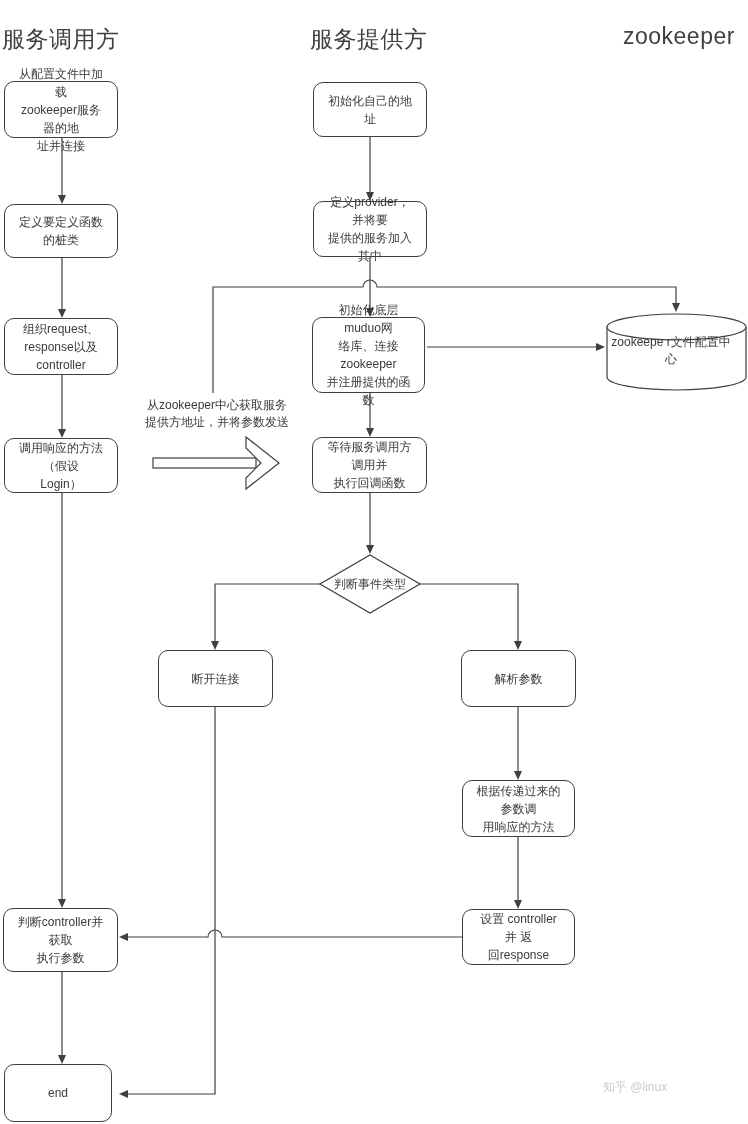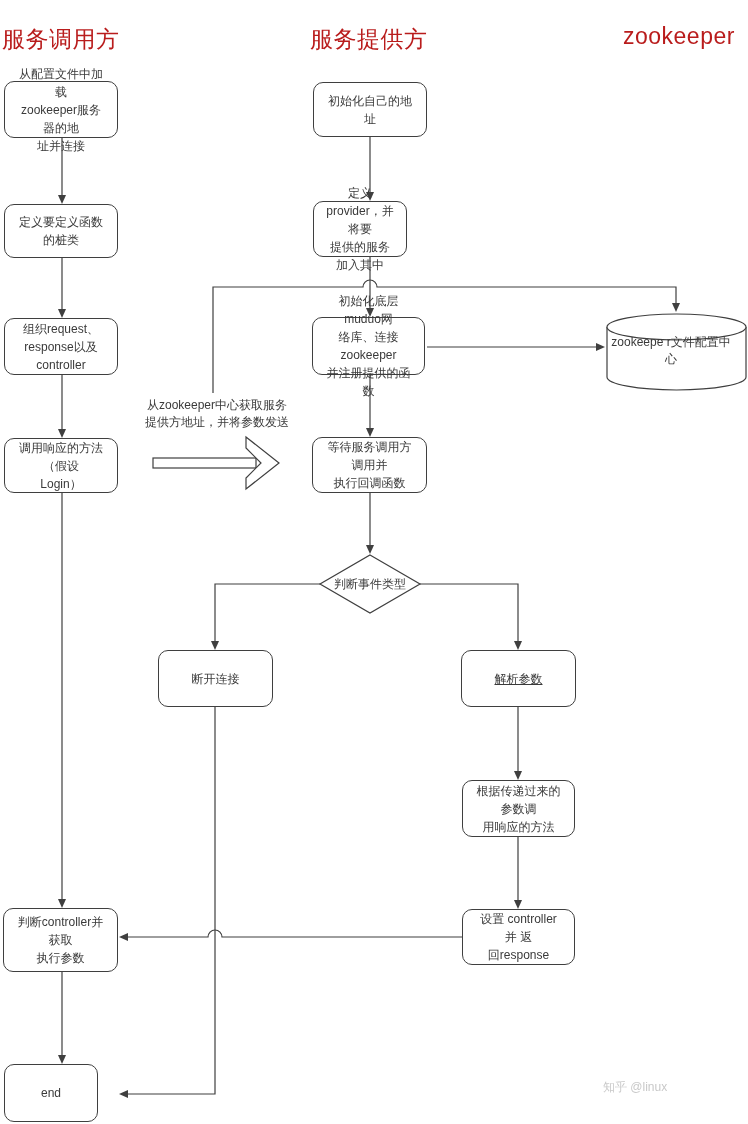--- a/index.html
+++ b/index.html
@@ -2,21 +2,21 @@
 <html><head>
 <meta charset="utf-8">
 <style>
   html,body{margin:0;padding:0;background:#ffffff;}
   .canvas{
     position:relative;width:748px;height:1124px;background:#ffffff;
     font-family:"Liberation Sans",sans-serif;overflow:hidden;
   }
   .layer{position:absolute;left:0;top:0;}
   .hdr{
-    position:absolute;font-size:23px;color:#b91c1c;
+    position:absolute;font-size:23px;color:#404040;
     white-space:nowrap;letter-spacing:0.5px;
   }
   .node{
     position:absolute;box-sizing:border-box;
     border:1px solid #3f3f3f;border-radius:10px;background:#ffffff;
     display:flex;align-items:center;justify-content:center;
     text-align:center;font-size:12px;line-height:18px;color:#3a3a3a;
     white-space:pre-line;padding:11px;
   }
   .shape-label{
@@ -144,47 +144,47 @@
 controller</span>
   </div>
   <div class="node" style="left:4px;top:438px;width:114px;height:55px;">
     <span>调用响应的方法（假设
 Login）</span>
   </div>
   <div class="node" style="left:3px;top:908px;width:115px;height:64px;">
     <span>判断controller并获取
 执行参数</span>
   </div>
-  <div class="node" style="left:4px;top:1064px;width:94px;height:58px;text-align:right;">
+  <div class="node" style="left:4px;top:1064px;width:108px;height:58px;text-align:right;">
     <span>end</span>
   </div>
 
   <div class="node" style="left:313px;top:82px;width:114px;height:55px;">
     <span>初始化自己的地址</span>
   </div>
-  <div class="node" style="left:313px;top:201px;width:94px;height:56px;">
+  <div class="node" style="left:313px;top:201px;width:114px;height:56px;">
     <span>定义provider，并将要
 提供的服务加入其中</span>
   </div>
-  <div class="node" style="left:312px;top:317px;width:113px;height:58px;">
+  <div class="node" style="left:312px;top:317px;width:113px;height:76px;">
     <span>初始化底层muduo网
 络库、连接zookeeper
 并注册提供的函数</span>
   </div>
   <div class="node" style="left:312px;top:437px;width:115px;height:56px;">
     <span>等待服务调用方调用并
 执行回调函数</span>
   </div>
 
   <div class="shape-label" style="left:320px;top:556px;width:100px;height:56px;">判断事件类型</div>
 
   <div class="node" style="left:158px;top:650px;width:115px;height:57px;">
     <span>断开连接</span>
   </div>
-  <div class="node" style="left:461px;top:650px;width:115px;height:57px;text-decoration:underline;">
+  <div class="node" style="left:461px;top:650px;width:115px;height:57px;">
     <span>解析参数</span>
   </div>
   <div class="node" style="left:462px;top:909px;width:113px;height:56px;">
     <span>设置 controller 并 返
 回response</span>
   </div>
   <div class="node" style="left:462px;top:780px;width:113px;height:57px;">
     <span>根据传递过来的参数调
 用响应的方法</span>
   </div>

